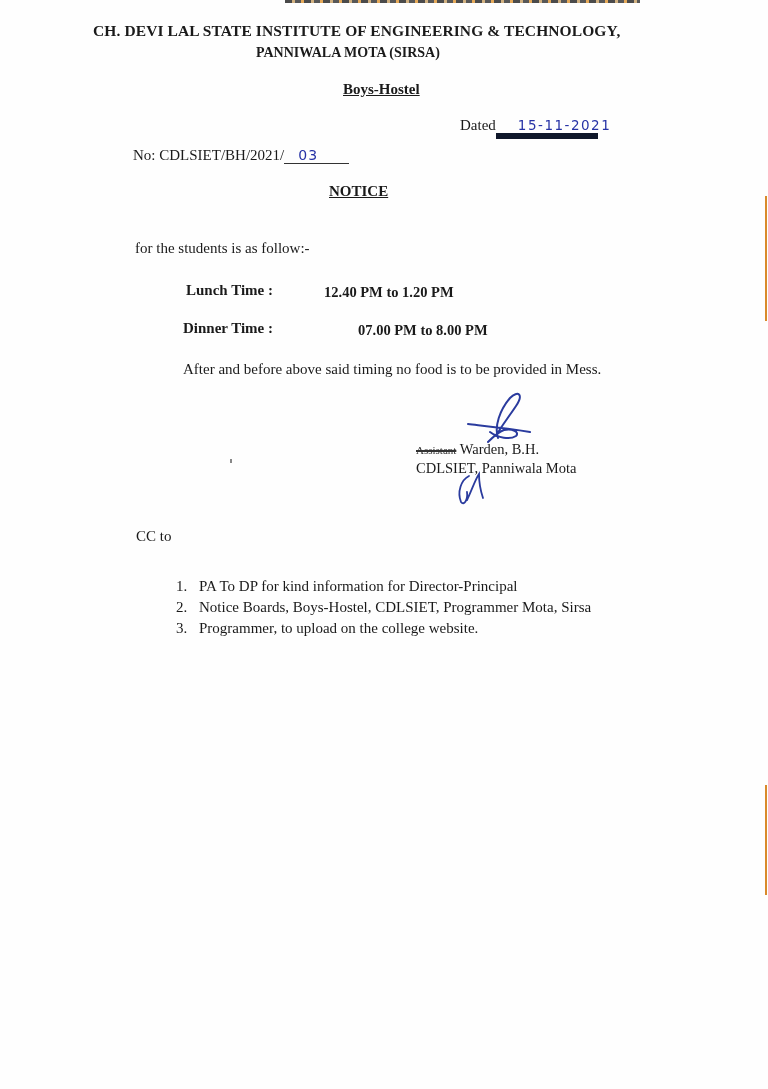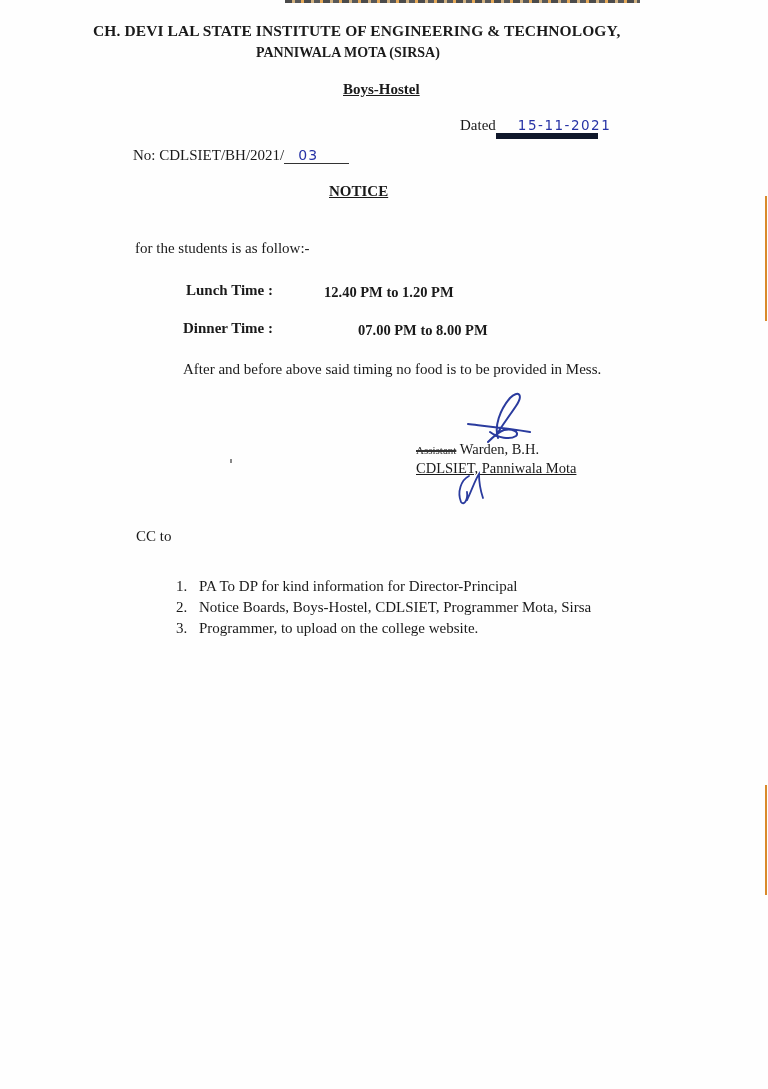--- a/index.html
+++ b/index.html
@@ -128,21 +128,20 @@
     }
     .struck {
       text-decoration: line-through;
       text-decoration-thickness: 1.5px;
       color: #333;
       font-size: 11px;
     }
     .sig-line2 {
       left: 416px; top: 460px;
       font-size: 14.5px;
-      text-decoration: underline;
     }
     .speck {
       position: absolute;
       left: 230px; top: 459px;
       width: 2px; height: 4px;
       background: #888;
     }
     .cc-label {
       left: 136px; top: 528px;
       font-size: 15px;

